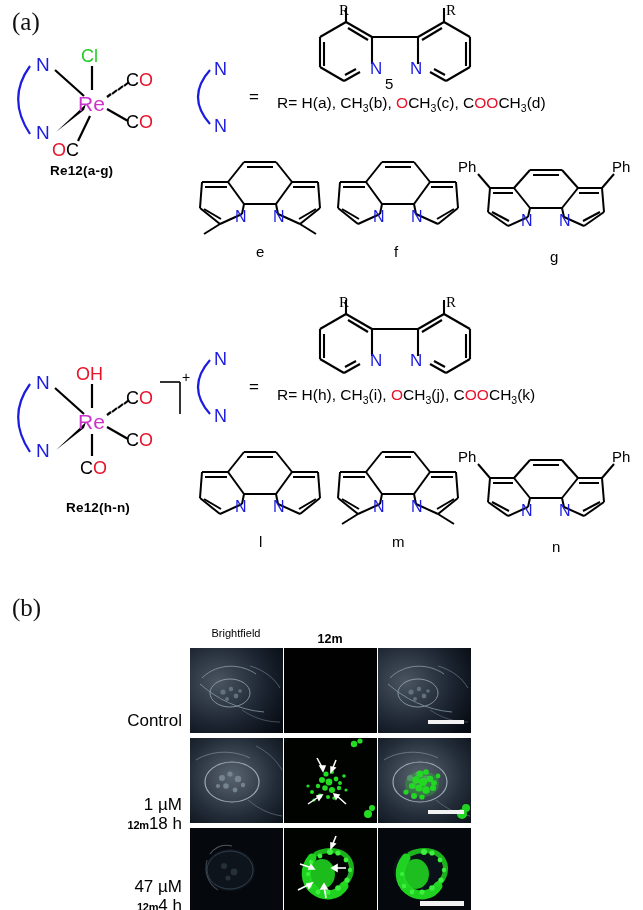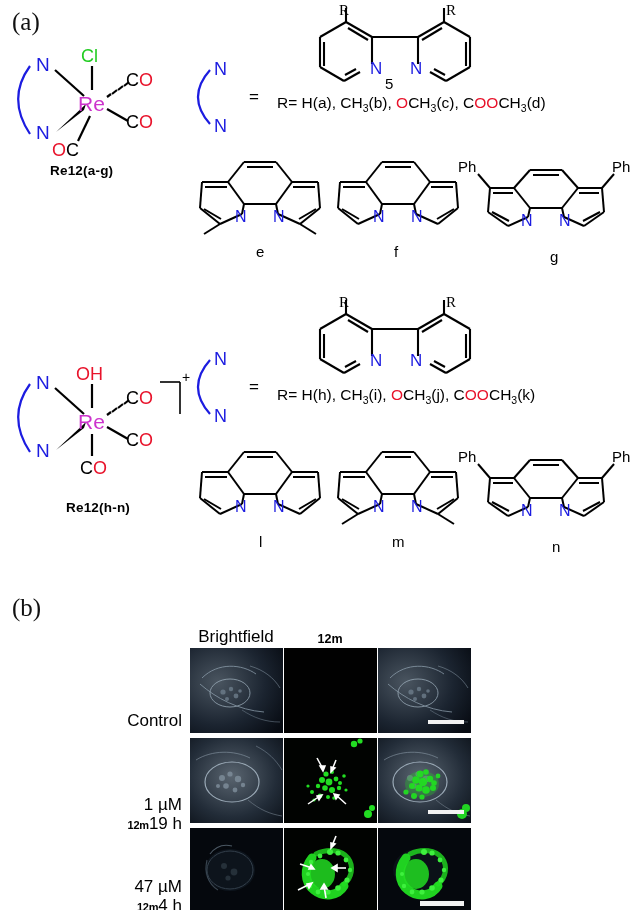--- a/index.html
+++ b/index.html
@@ -36,21 +36,21 @@
   .red{color:#e8132b;}
   .eq{font-family:"Liberation Sans", sans-serif;font-size:17px;}
   .num5{font-family:"Liberation Sans", sans-serif;font-size:15px;}
 
   
   #micro-grid{left:190px;top:648px;}
   .mcell{position:absolute;overflow:hidden;background:#000;}
   .colhead{
     position:absolute;
     font-family:"Liberation Sans", sans-serif;
-    font-size:17px;
+    font-size:11px;
     text-align:center;
     white-space:nowrap;
   }
   .colhead.small{font-size:12.5px;font-weight:bold;}
   .rowlab{
     position:absolute;
     font-family:"Liberation Sans", sans-serif;
     font-size:17px;
     text-align:right;
     white-space:nowrap;
@@ -440,21 +440,21 @@
 <div class="abs colhead" style="left:190px;top:627px;width:92px;">Brightfield</div>
 <div class="abs colhead small" style="left:284px;top:632px;width:92px;">12m</div>
 <div class="abs colhead" style="left:378px;top:659px;width:92px;">Merge</div>
 
 <div class="abs rowlab" style="left:60px;top:675px;width:122px;">
   <span>Control</span>
 </div>
 
 <div class="abs rowlab" style="left:60px;top:759px;width:122px;">
   <div><span>1 µM</span></div>
-  <div><span class="tiny">12m</span><span>19 h</span></div>
+  <div><span class="tiny">12m</span><span>18 h</span></div>
 </div>
 
 <div class="abs rowlab" style="left:60px;top:841px;width:122px;">
   <div><span>47 µM</span></div>
   <div><span class="tiny">12m</span><span>4 h</span></div>
 </div>
 
 <div class="abs" id="micro-grid">
 
   <div class="mcell" style="left:0px;top:0px;width:93px;height:85px;">

